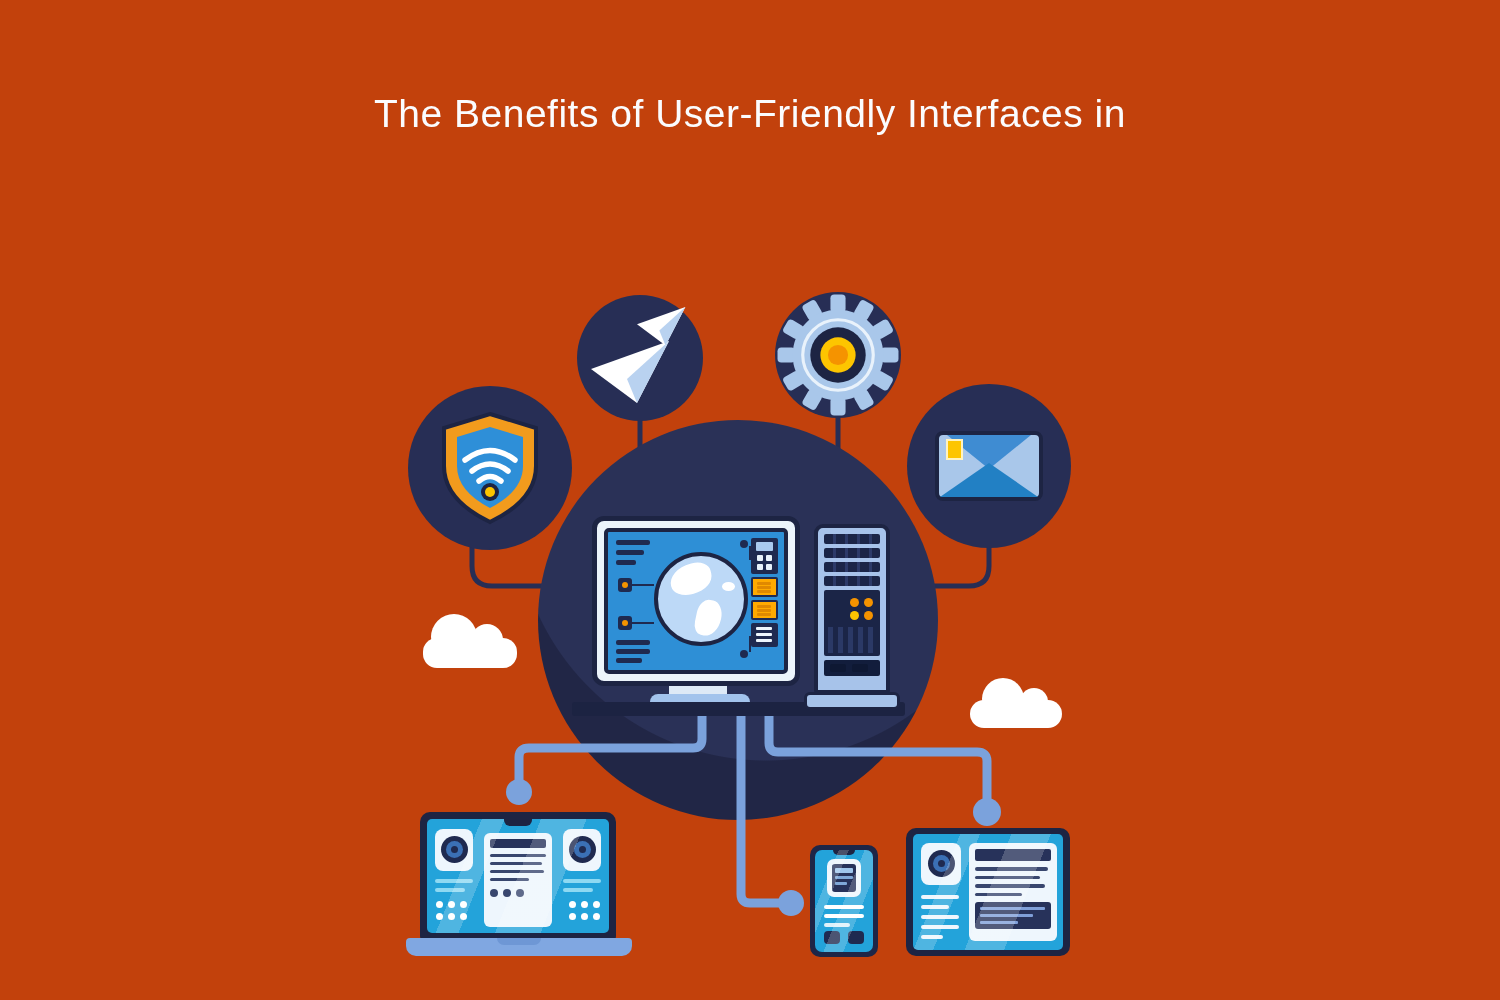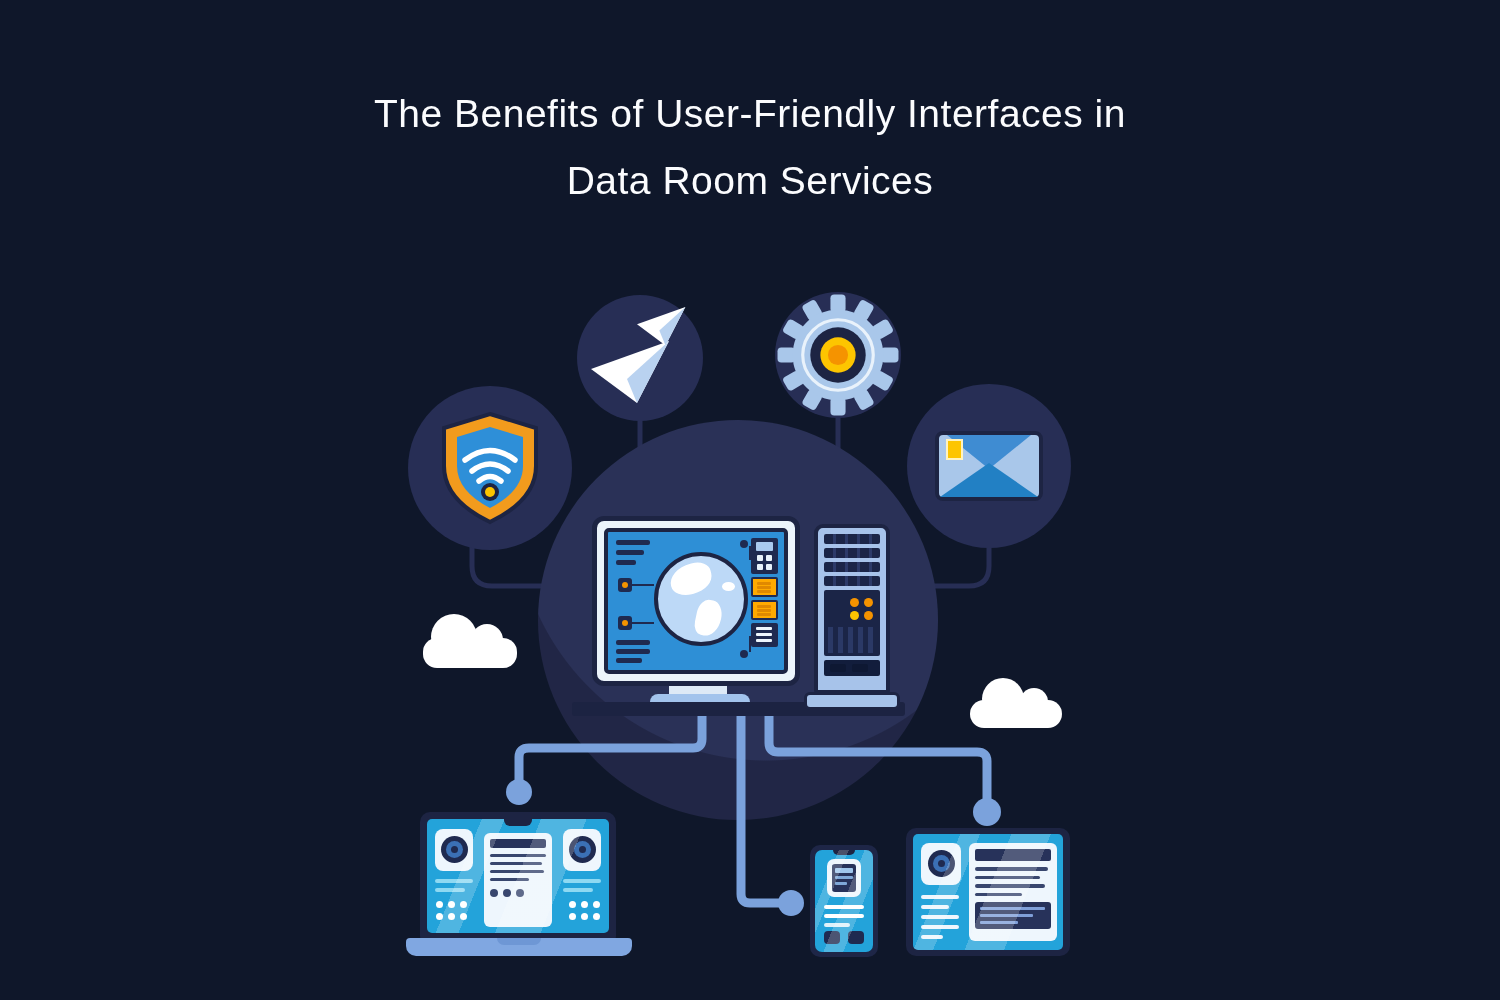--- a/index.html
+++ b/index.html
@@ -1,16 +1,16 @@
 <!DOCTYPE html>
 <html><head>
 <meta charset="utf-8">
 <style>
   html,body{margin:0;padding:0;background:#303c6c;}
-  .canvas{position:relative;width:1500px;height:1000px;background:#0f172a;overflow:hidden;
+  .canvas{position:relative;width:1500px;height:1000px;background:#c2410c;overflow:hidden;
           font-family:"Liberation Sans", sans-serif;}
   
   .title-line{position:absolute;left:0;width:100%;text-align:center;color:#fbfcfe;
               font-size:39px;font-weight:400;letter-spacing:.5px;margin:0;}
   .l1{top:92px;} .l2{top:159px;}
   
   .sat{position:absolute;border-radius:50%;background:#272e55;}
   .c-planes{left:577px;top:295px;width:126px;height:126px;}
   .c-gear{left:775px;top:292px;width:126px;height:126px;}
   .c-shield{left:408px;top:386px;width:164px;height:164px;}
@@ -101,21 +101,20 @@
   .tln{position:absolute;background:#eef6fd;border-radius:2px;height:4px;}
   .foot{position:absolute;background:#27325a;border-radius:3px;}
   .footln{position:absolute;background:#7f9fd8;border-radius:1px;height:3px;}
 </style>
 </head>
 <body>
 
 <div class="canvas">
 
   <h1 class="title-line l1">The Benefits of User-Friendly Interfaces in</h1>
-  <h1 class="title-line l2">Data Room Services</h1>
 
   <svg class="layer" viewBox="0 0 1500 1000">
     <path d="M640 413 V472" stroke="#272e55" stroke-width="5" fill="none"></path>
     <path d="M838 410 V472" stroke="#272e55" stroke-width="5" fill="none"></path>
     <path d="M472 542 V566 Q472 586 492 586 H545" stroke="#272e55" stroke-width="5" fill="none"></path>
     <path d="M989 541 V566 Q989 586 969 586 H930" stroke="#272e55" stroke-width="5" fill="none"></path>
   </svg>
 
   <div class="sat c-planes">
     <svg width="126" height="126" viewBox="0 0 126 126">

